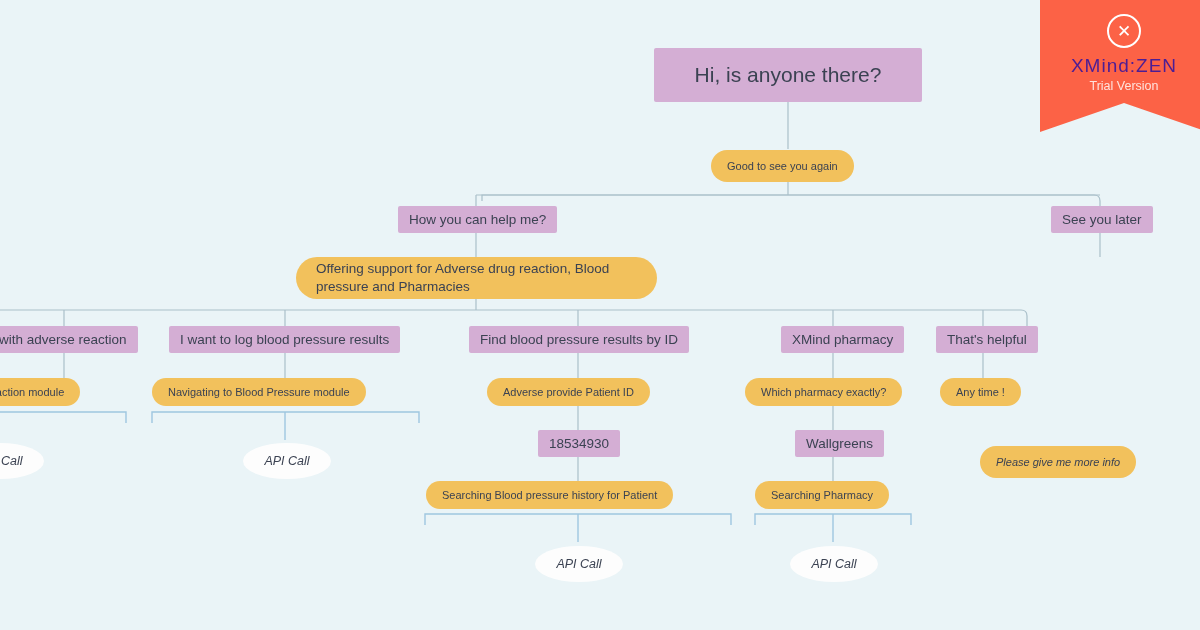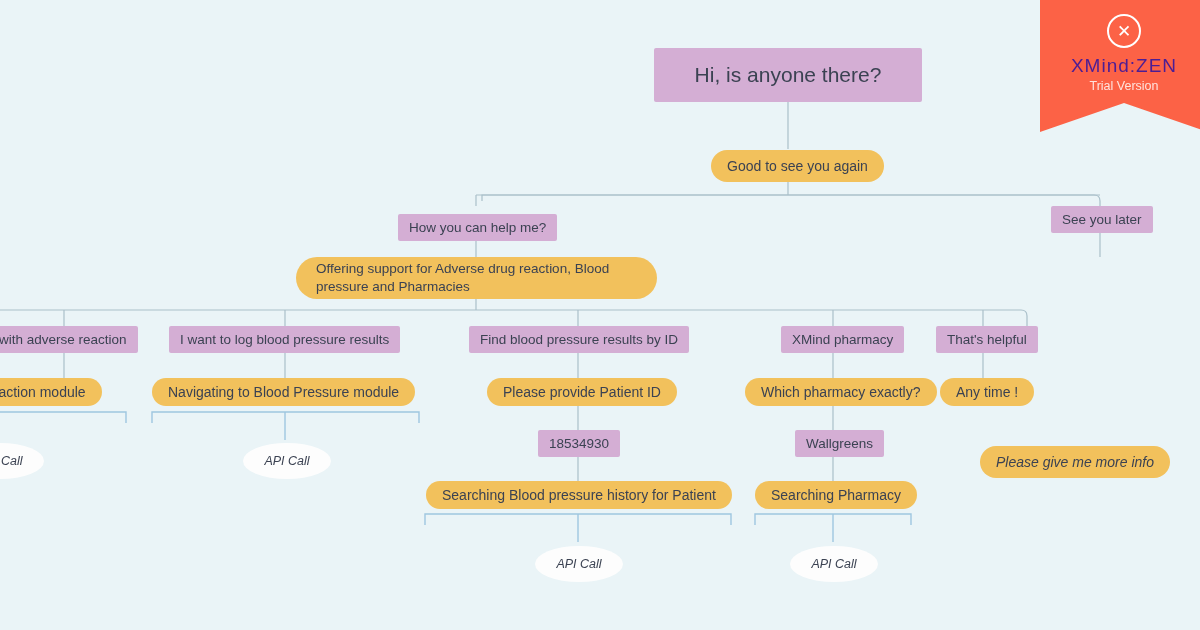--- a/index.html
+++ b/index.html
@@ -39,21 +39,21 @@
     background: #d4aed4;
     border-radius: 2px;
     padding: 5px 11px;
     font-size: 13.5px;
   }
 
   .node.bot {
     background: #f2c15c;
     border-radius: 999px;
     padding: 6px 16px;
-    font-size: 14px;
+    font-size: 11px;
   }
 
   .node.root {
     background: #d4aed4;
     border-radius: 2px;
     padding: 10px 28px;
     font-size: 21px;
     justify-content: center;
   }
 
@@ -177,39 +177,39 @@
 
       <path d="M755 525 L755 514 L911 514 L911 525"></path>
       <path d="M833 514 L833 542"></path>
     </g>
   </svg>
 
   <div class="node root" style="left:654px; top:48px; width:268px; height:54px;">Hi, is anyone there?</div>
 
   <div class="node bot" style="left:711px; top:150px; height:32px;">Good to see you again</div>
 
-  <div class="node user" style="left:398px; top:206px; height:27px;margin-top:8px;">How you can help me?</div>
+  <div class="node user" style="left:398px; top:206px; height:27px;">How you can help me?</div>
 
   <div class="node user" style="left:1051px; top:206px; height:27px;">See you later</div>
 
 
   <div class="node bot-multiline" style="left:296px; top:257px; width:361px; height:42px;">Offering support for Adverse drug reaction, Blood
 pressure and Pharmacies</div>
 
   <div class="node user" style="left:-12px; top:326px; height:27px;">with adverse reaction</div>
 
   <div class="node bot" style="left:-30px; top:378px; height:28px;">reaction module</div>
 
   <div class="node user" style="left:169px; top:326px; height:27px;">I want to log blood pressure results</div>
 
   <div class="node bot" style="left:152px; top:378px; height:28px;">Navigating to Blood Pressure module</div>
 
   <div class="node user" style="left:469px; top:326px; height:27px;">Find blood pressure results by ID</div>
 
-  <div class="node bot" style="left:487px; top:378px; height:28px;">Please provide Patient ID</div>
+  <div class="node bot" style="left:487px; top:378px; height:28px;">Adverse provide Patient ID</div>
 
   <div class="node user" style="left:538px; top:430px; height:27px;">18534930</div>
 
   <div class="node bot" style="left:426px; top:481px; height:28px;">Searching Blood pressure history for Patient</div>
 
   <div class="node user" style="left:781px; top:326px; height:27px;">XMind pharmacy</div>
 
   <div class="node bot" style="left:745px; top:378px; height:28px;">Which pharmacy exactly?</div>
 
   <div class="node user" style="left:795px; top:430px; height:27px;">Wallgreens</div>

